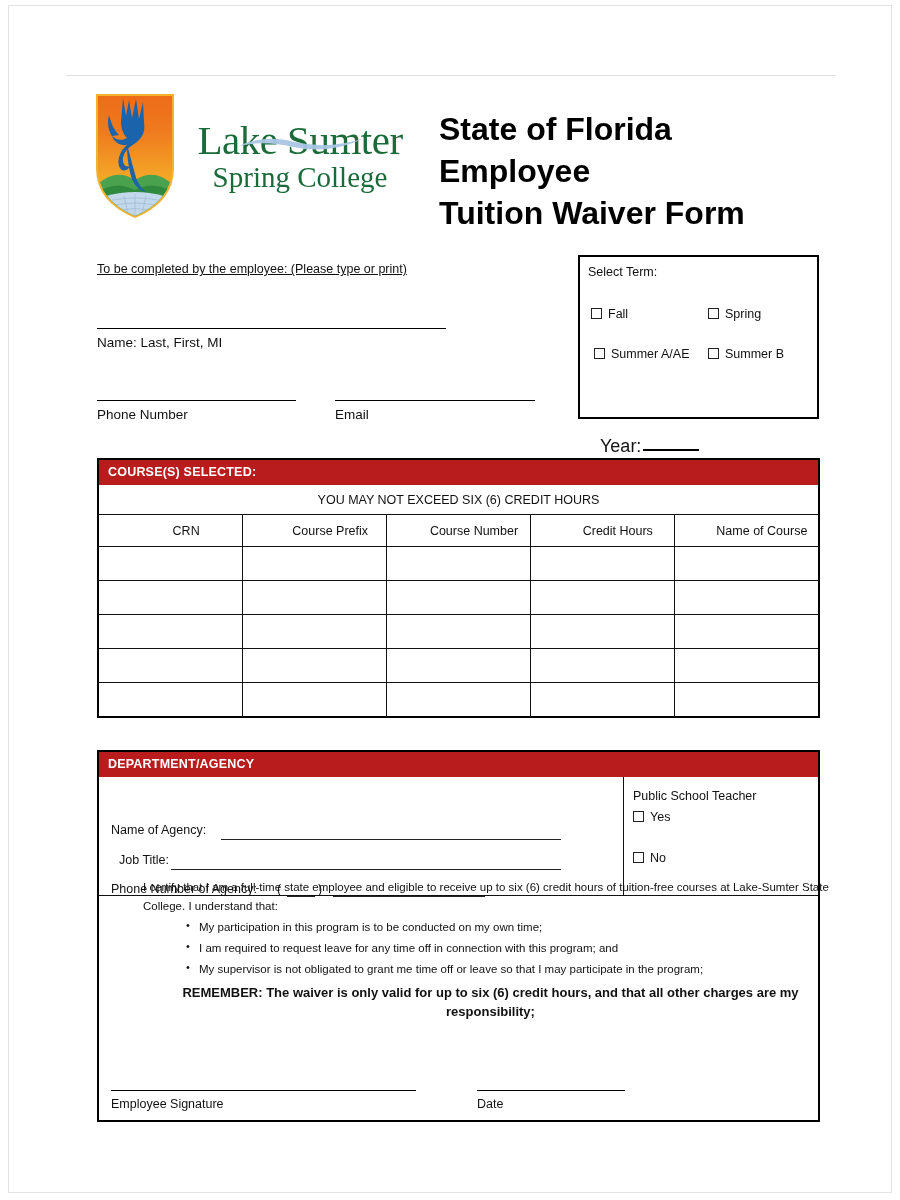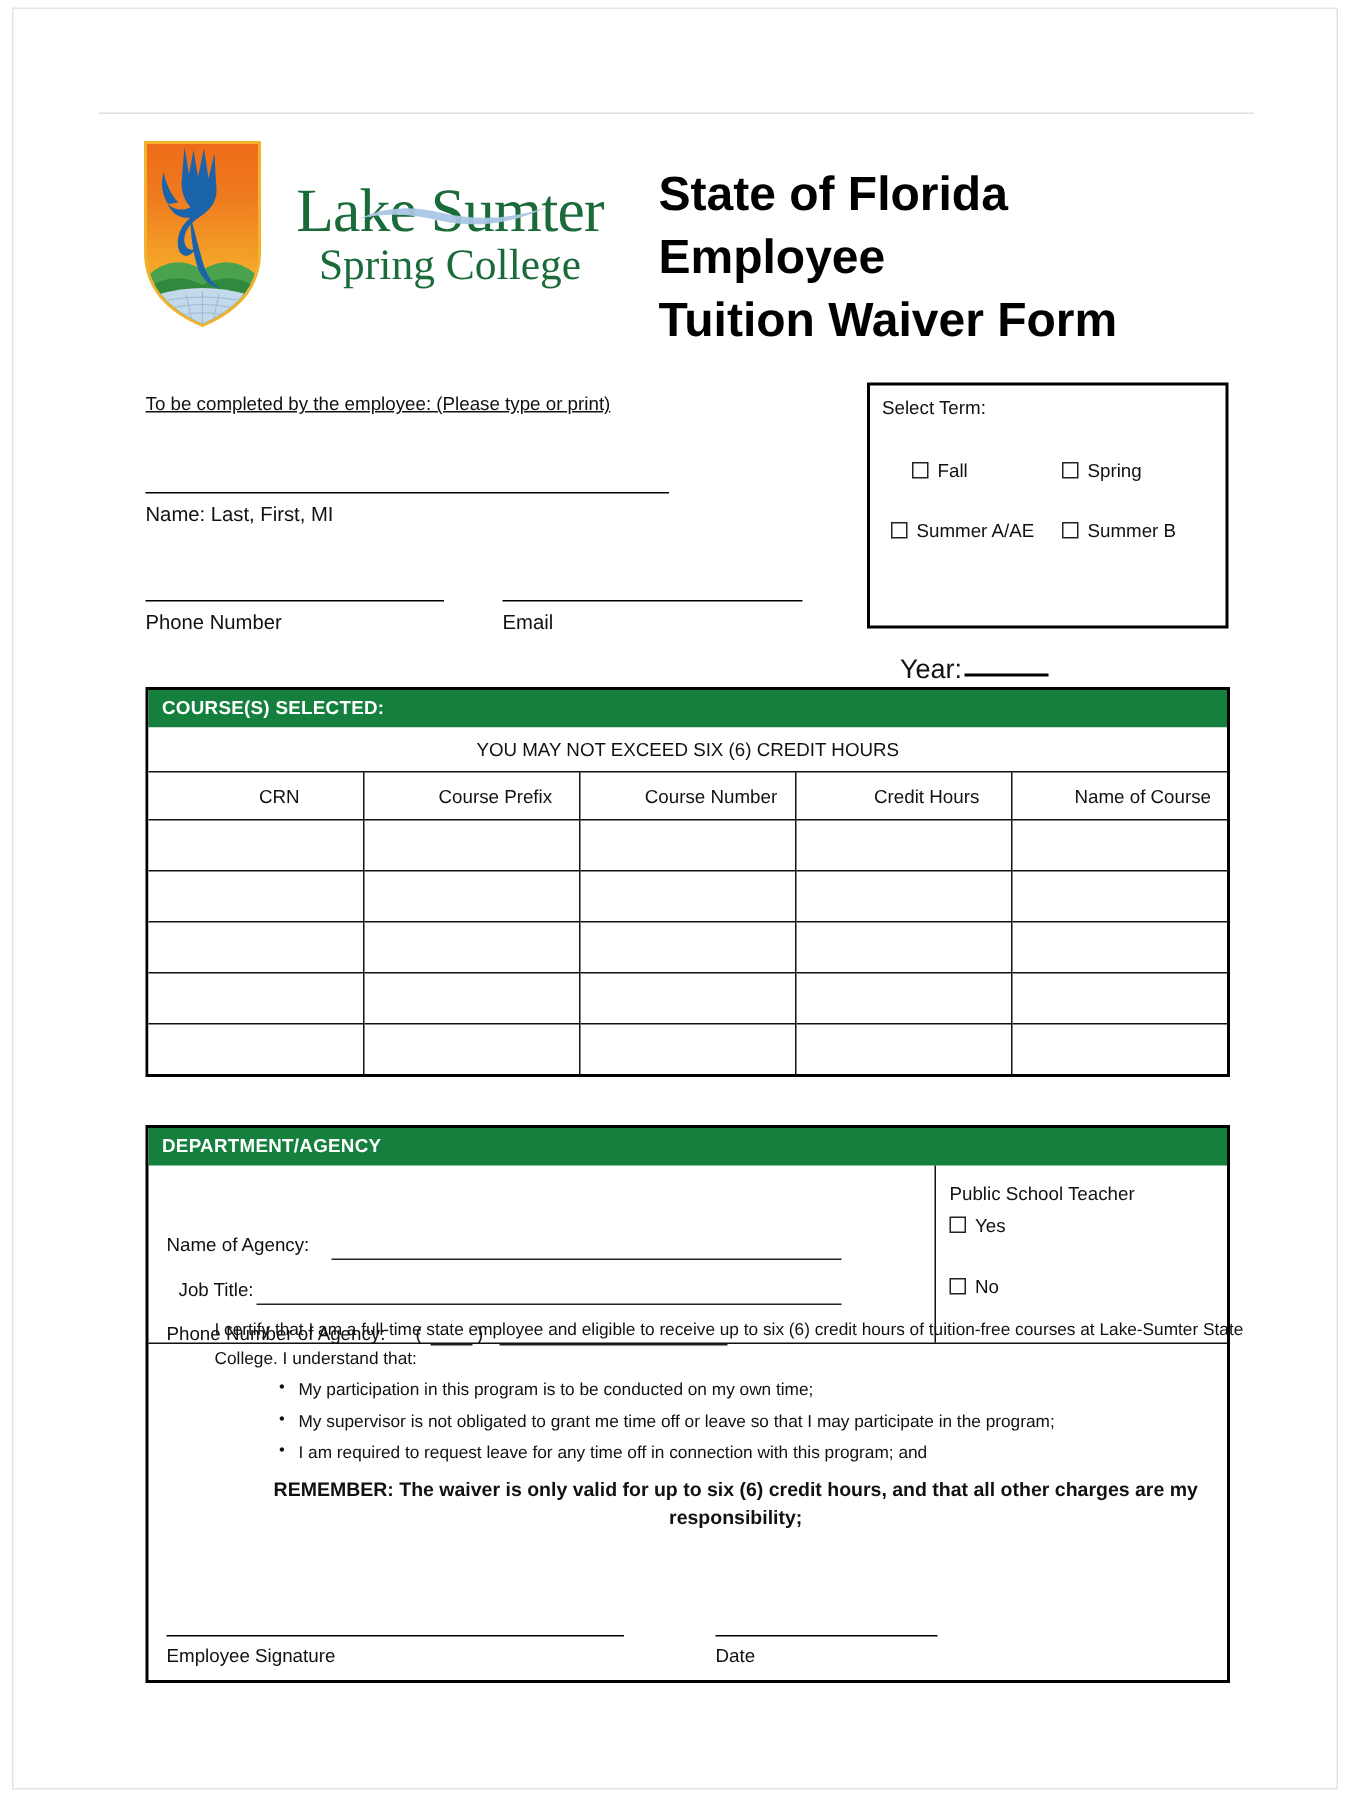--- a/index.html
+++ b/index.html
@@ -174,21 +174,21 @@
   
   .course-wrap {
     position: absolute;
     left: 88px;
     top: 452px;
     width: 723px;
     border: 2.5px solid #000;
     box-sizing: border-box;
   }
   .band {
-    background: #15803d;
+    background: #b91c1c;
     color: #fff;
     font-size: 12.5px;
     font-weight: bold;
     padding: 5px 9px 6px 9px;
     letter-spacing: 0.2px;
   }
   table.course {
     border-collapse: collapse;
     width: 100%;
     table-layout: fixed;
@@ -382,21 +382,21 @@
 
   <div class="fieldline" style="left:88px; top:394px; width:199px;"></div>
   <div class="fieldlabel" style="left:88px; top:401px;">Phone Number</div>
 
   <div class="fieldline" style="left:326px; top:394px; width:200px;"></div>
   <div class="fieldlabel" style="left:326px; top:401px;">Email</div>
 
   <div class="term-box">
     <div class="term-title">Select Term:</div>
 
-    <div class="cbrow" style="left:28px; top:50px;text-align:center;">
+    <div class="cbrow" style="left:11px; top:50px;text-align:center;">
       <span class="cbox"></span><span>Fall</span>
     </div>
     <div class="cbrow" style="left:128px; top:50px;">
       <span class="cbox"></span><span>Spring</span>
     </div>
     <div class="cbrow" style="left:14px; top:90px;">
       <span class="cbox"></span><span>Summer A/AE</span>
     </div>
     <div class="cbrow" style="left:128px; top:90px;">
       <span class="cbox"></span><span>Summer B</span>
@@ -484,22 +484,22 @@
       </div>
       <div class="pst-row" style="left:534px; top:74px;">
         <span class="cbox"></span><span>No</span>
       </div>
     </div>
 
     <div class="cert">
       <p>I certify that I am a full-time state employee and eligible to receive up to six (6) credit hours of tuition-free courses at Lake-Sumter State College.  I understand that:</p>
       <ul>
         <li>My participation in this program is to be conducted on my own time;</li>
+        <li>I am required to request leave for any time off in connection with this program;  and</li>
         <li>My supervisor is not obligated to grant me time off or leave so that I may participate in the program;</li>
-        <li>I am required to request leave for any time off in connection with this program;  and</li>
       </ul>
       <div class="remember">REMEMBER:  The waiver is only valid for up to six (6) credit hours, and that all other charges are my responsibility;</div>
     </div>
 
     <div class="sig-line" style="left:12px; top:338px; width:305px;"></div>
     <div class="sig-label" style="left:12px; top:345px;">Employee Signature</div>
 
     <div class="sig-line" style="left:378px; top:338px; width:148px;"></div>
     <div class="sig-label" style="left:378px; top:345px;">Date</div>
   </div>

